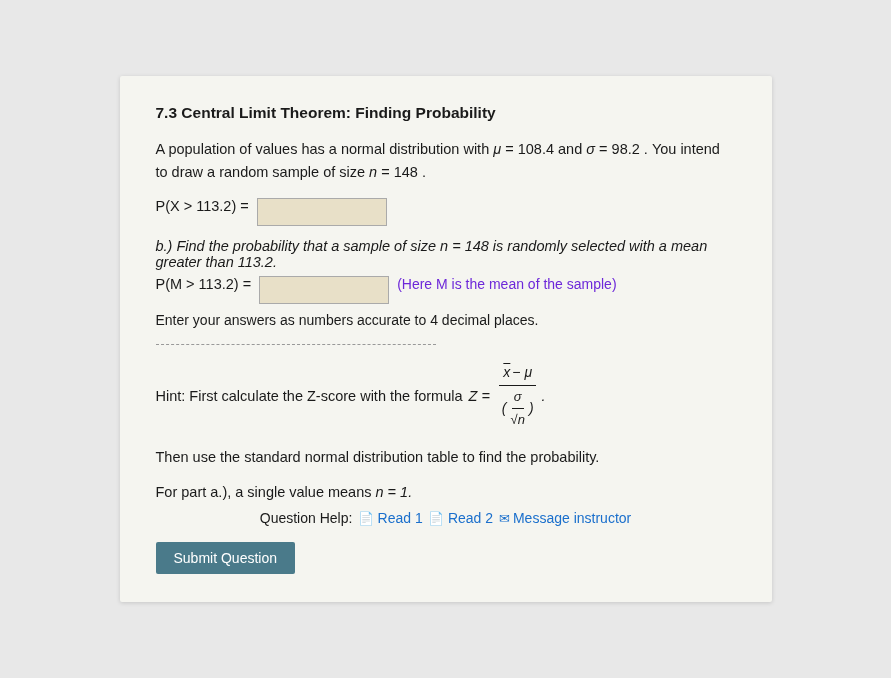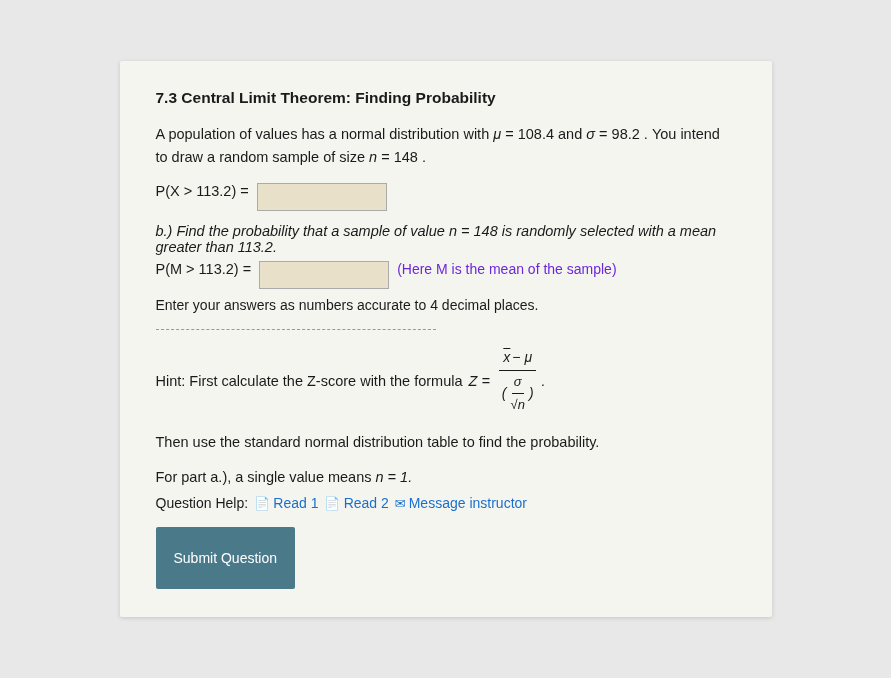--- a/index.html
+++ b/index.html
@@ -104,40 +104,41 @@
       font-size: 14.5px;
       margin-bottom: 10px;
     }
     .question-help {
       font-family: Arial, sans-serif;
       font-size: 14px;
       margin-bottom: 16px;
       display: flex;
       align-items: center;
       gap: 6px;
+      justify-content: center;
     }
     .help-link {
       color: #1a6fcc;
       text-decoration: none;
       display: inline-flex;
       align-items: center;
       gap: 3px;
       cursor: pointer;
     }
     .doc-icon {
       font-size: 13px;
     }
     .msg-icon {
       font-size: 13px;
     }
     .submit-btn {
       background: #4a7a8a;
       color: white;
       border: none;
-      padding: 23px 18px;
+      padding: 8px 18px;
       font-size: 14px;
       font-family: Arial, sans-serif;
       cursor: pointer;
       border-radius: 2px;
     }
   </style>
 </head>
 <body>
 
 <div class="card">
@@ -160,21 +161,21 @@
     <span>148</span>
     <span>.</span>
   </div>
 
   <div class="answer-row">
     <span>P(X &gt; 113.2) =</span>
     <input type="text" class="answer-input" style="">
   </div>
 
   <div class="part-label">
-    <span>b.) Find the probability that a sample of value</span>
+    <span>b.) Find the probability that a sample of size</span>
     <em><span>n</span></em>
     <span> = </span>
     <span>148</span>
     <span>is randomly selected with a mean greater than 113.2.</span>
   </div>
   <div class="answer-row">
     <span>P(M &gt; 113.2) =</span>
     <input type="text" class="answer-input" style="">
     <span class="note-text">(Here M is the mean of the sample)</span>
   </div>

